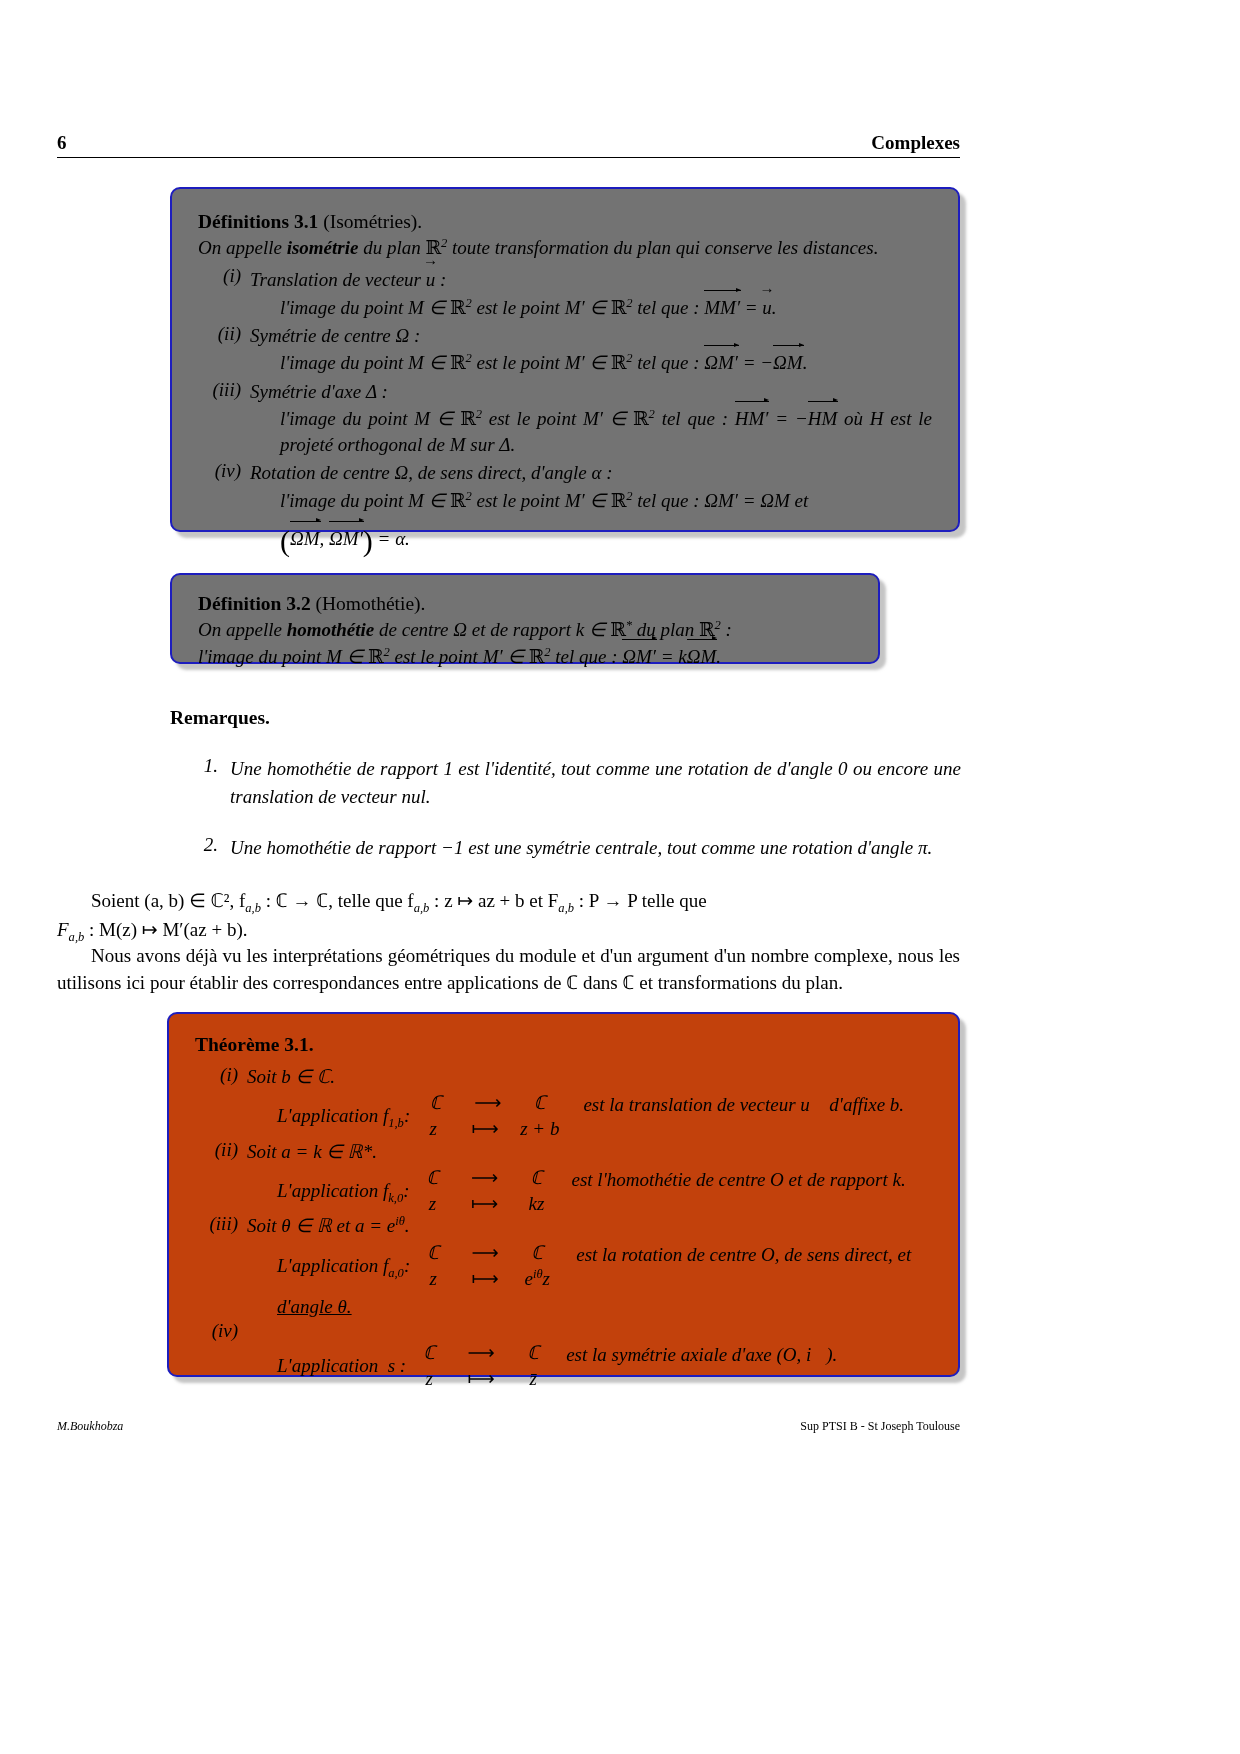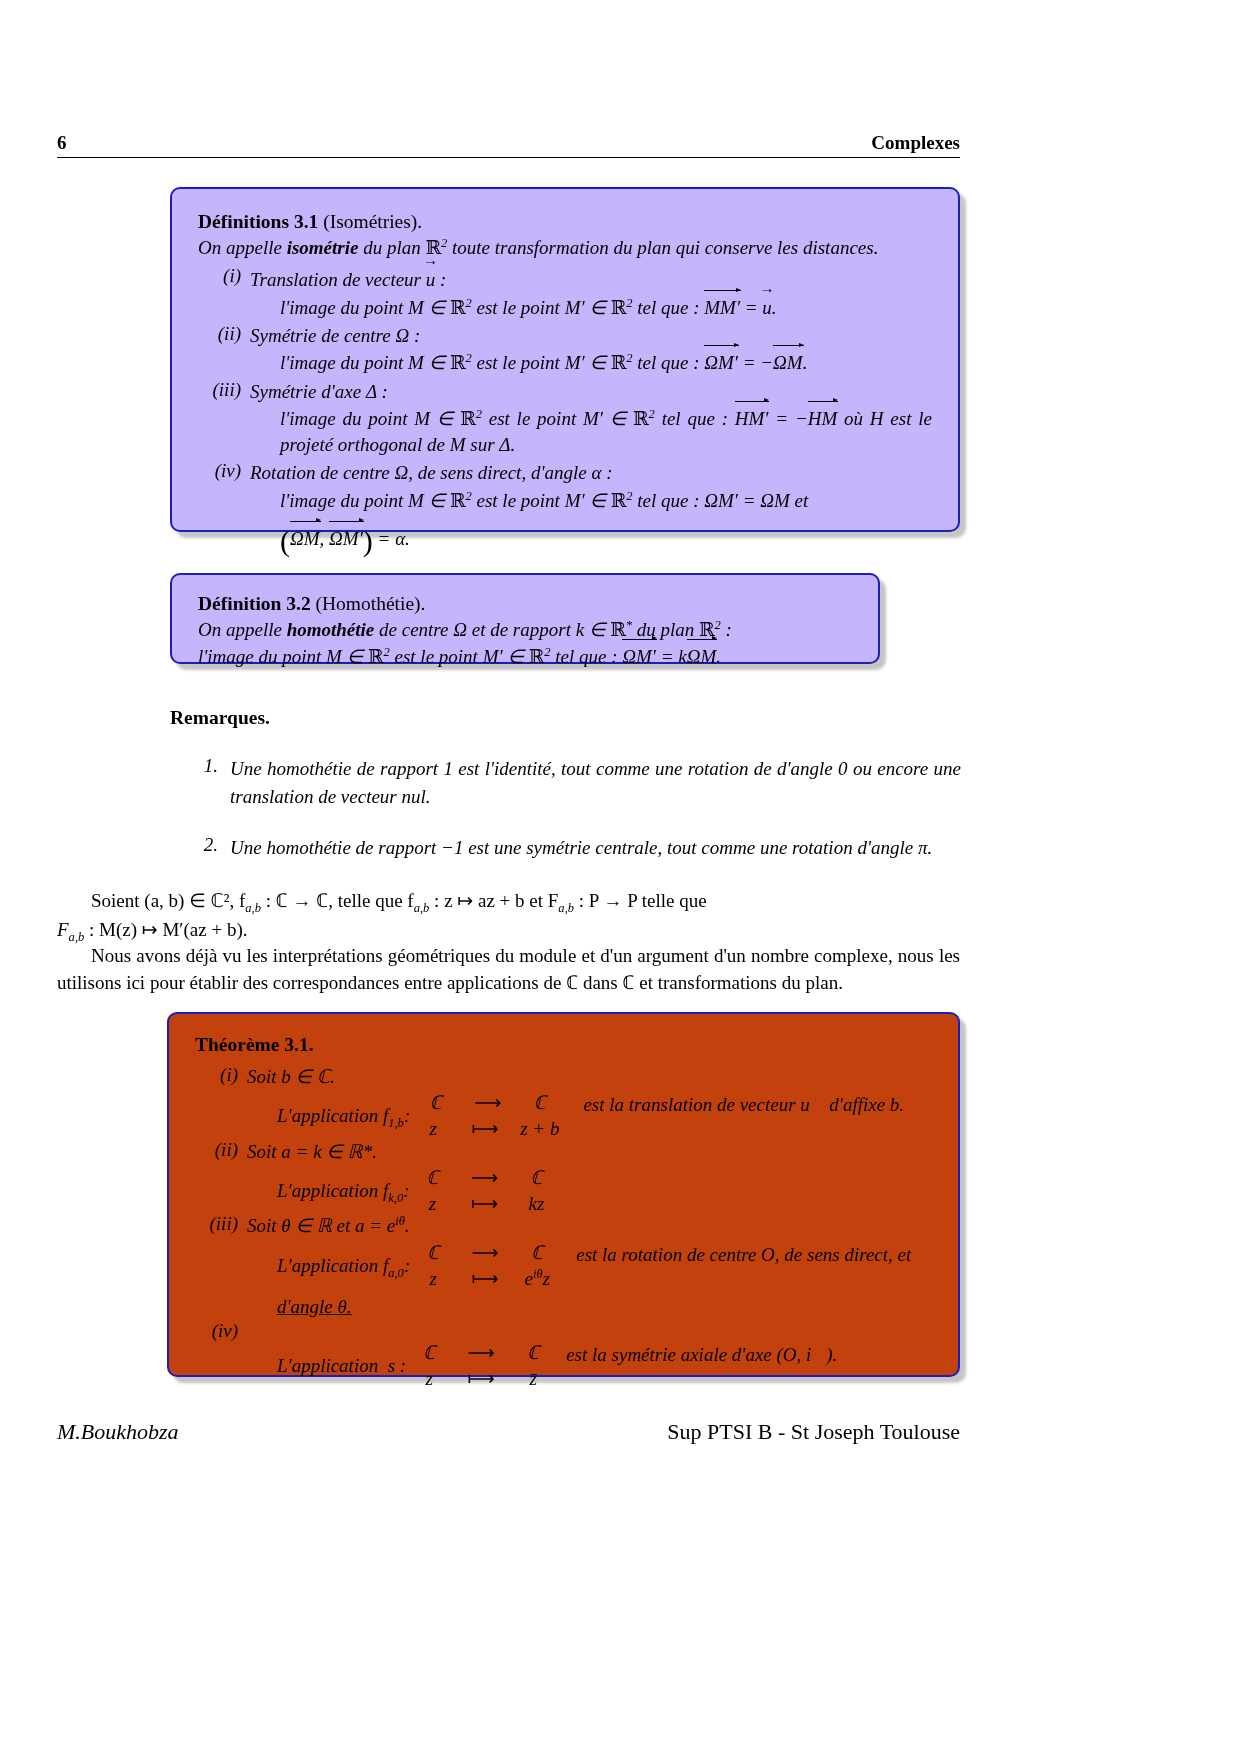--- a/index.html
+++ b/index.html
@@ -21,34 +21,34 @@
   }
   .header-rule {
     position:absolute; left:57px; top:157px; width:903px; height:1.4px;
     background:#000;
   }
 
   
   .footer {
     position:absolute; left:57px; top:1419px; width:903px;
     display:flex; justify-content:space-between;
-    font-size:22px;
+    font-size:12px;
   }
   .footer .left { font-style:italic; }
 
   
   .box {
     position:absolute;
     box-sizing:border-box;
     border:2.5px solid #1a1aaa;
     border-radius:10px;
     box-shadow:6px 6px 3px rgba(150,150,150,0.55);
   }
   .box.blue {
-    background:#c4b5fd;
+    background:#737373;
     border-color:#1d1dbe;
   }
   .box.yellow {
     background:#c2410c;
     border-color:#1d1dbe;
   }
   .box-inner { padding:22px 26px 16px 26px; }
 
   .boxtitle { font-size:19.5px; font-weight:bold; margin-bottom:2px; }
   .boxtitle .paren { font-weight:normal; }
@@ -270,20 +270,21 @@
                   <span class="cell">ℂ</span>
                   <span class="cell arr">⟶</span>
                   <span class="cell">ℂ</span>
                 </span>
                 <span class="r2">
                   <span class="cell">z</span>
                   <span class="cell arr">⟼</span>
                   <span class="cell">kz</span>
                 </span>
               </span>
+              <span style="margin-left:12px; align-self:flex-start; margin-top:2px;">est l'homothétie de centre O et de rapport k.</span>
             </div>
           </div>
         </div>
 
         <div class="erow" style="margin-top:-4px;">
           <div class="elabel">(iii)</div>
           <div class="ebody">
             <div><span>Soit θ ∈ ℝ et a = e</span><sup class="s">iθ</sup><span>.</span></div>
             <div class="inlineflex" style="margin-left:30px;">
               <span>L'application</span>&nbsp;

